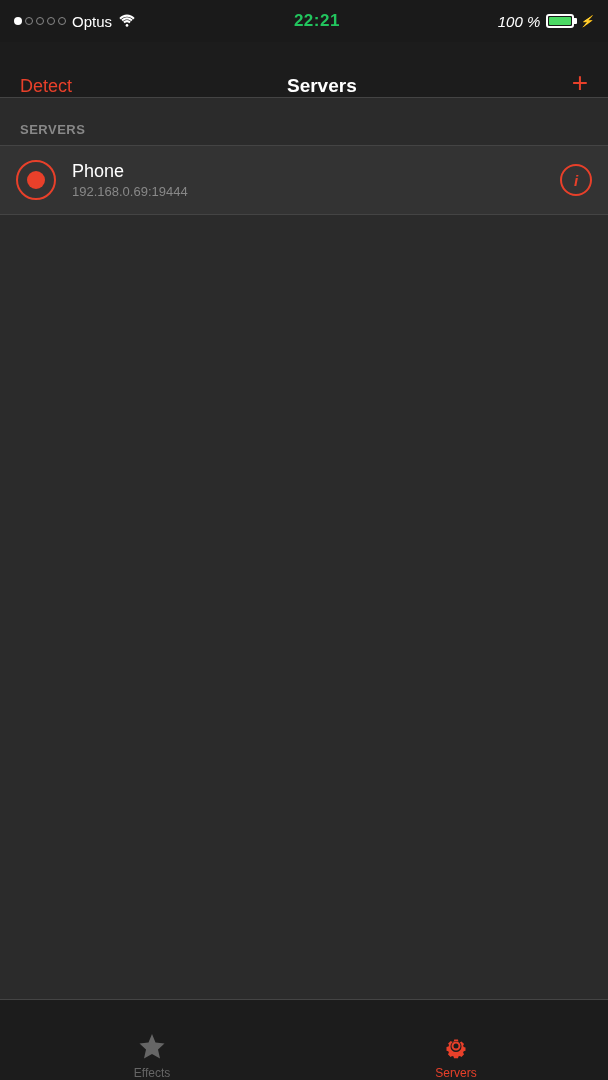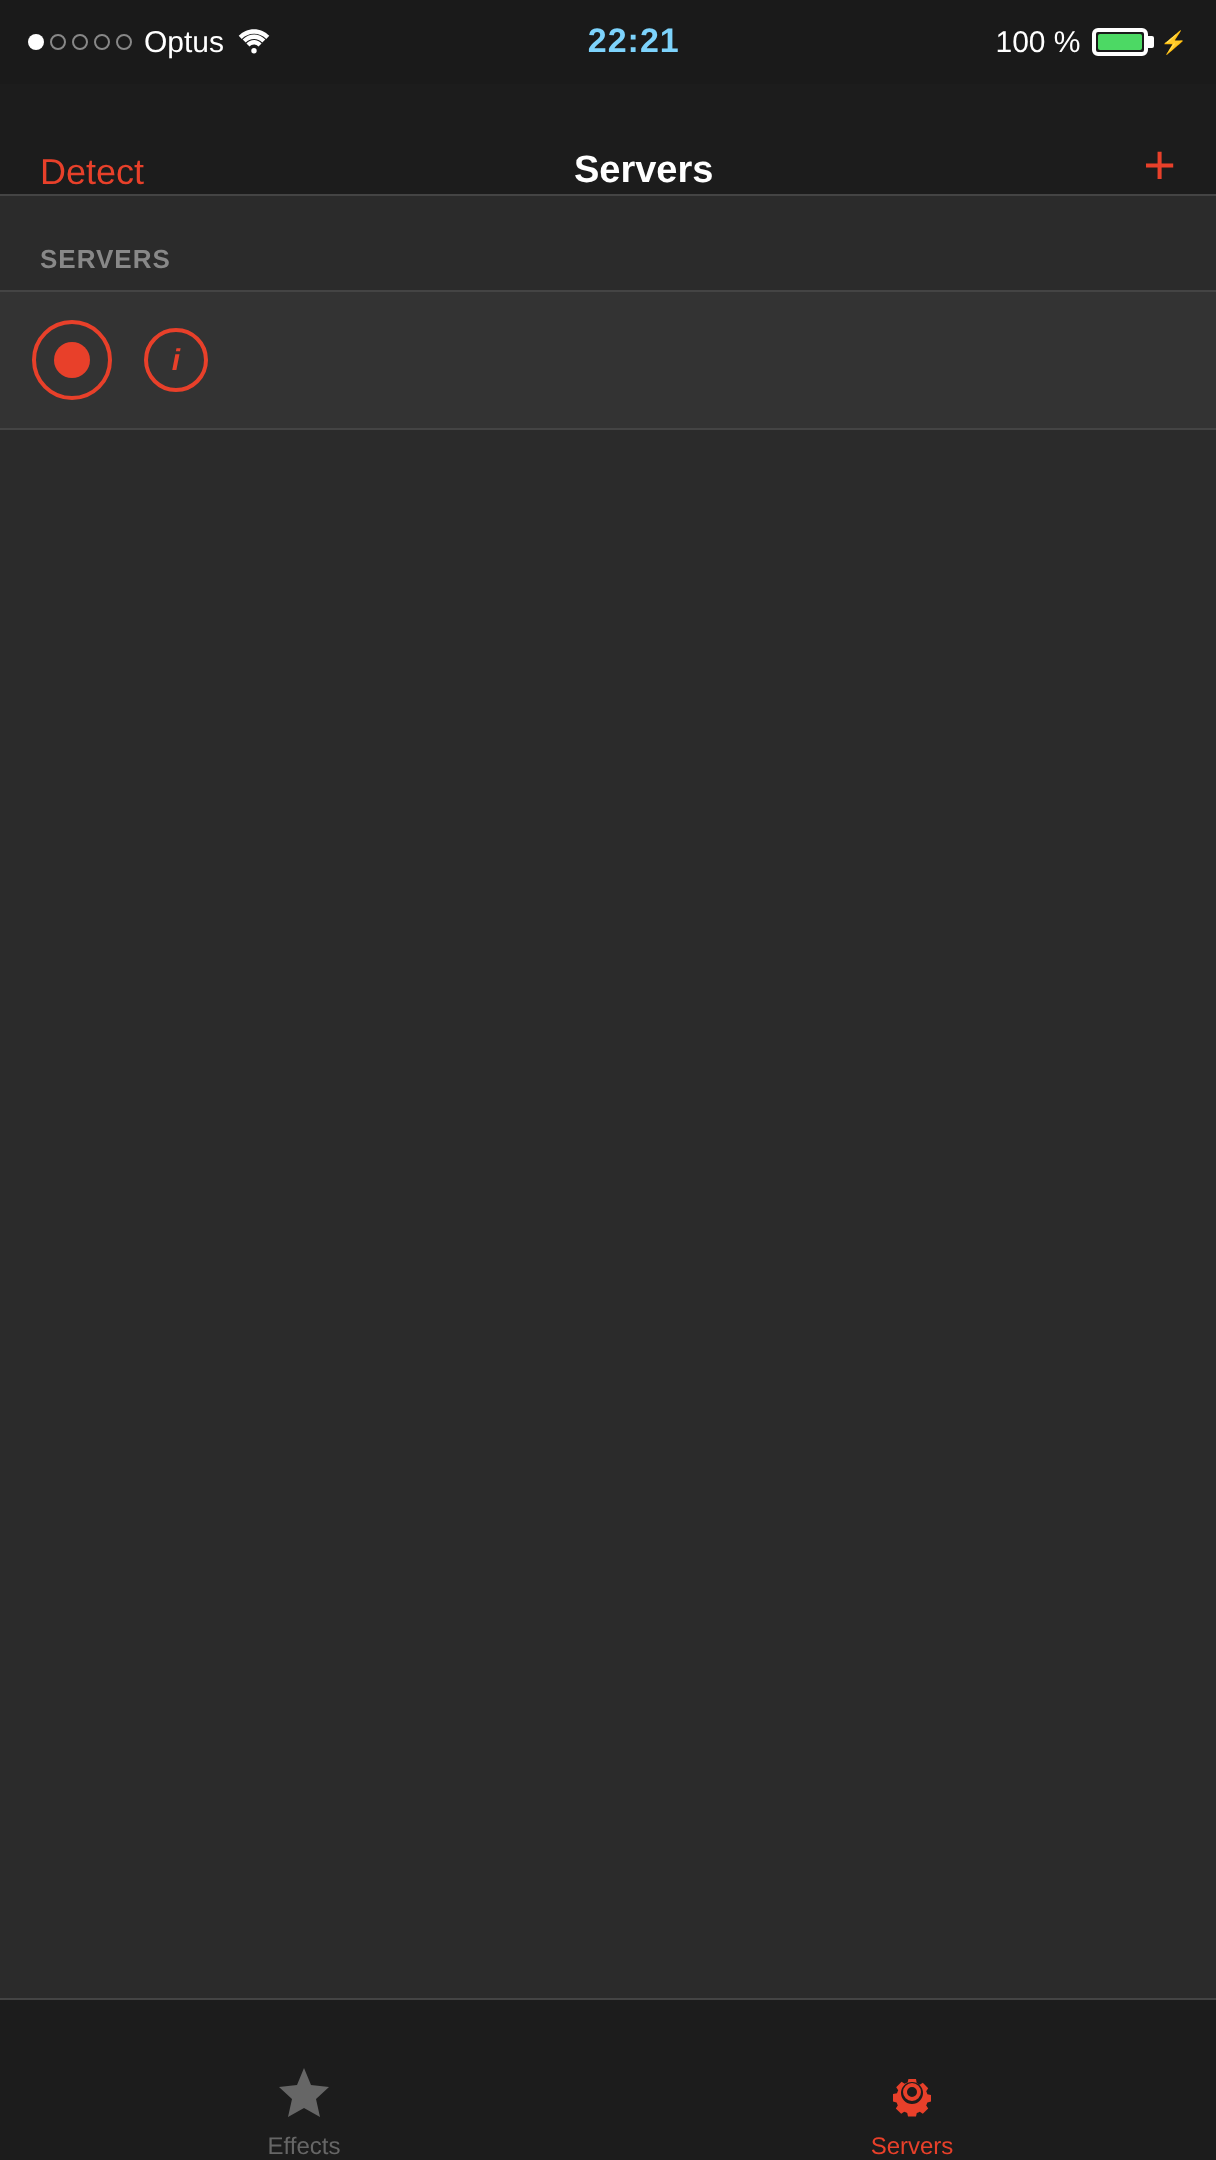--- a/index.html
+++ b/index.html
@@ -45,27 +45,28 @@
       color: #fff;
       font-weight: 500;
     }
     .wifi-icon {
       font-size: 14px;
       color: #fff;
     }
     .status-center {
       font-size: 17px;
       font-weight: 600;
-      color: #7dd3fc;
+      color: #22c55e;
       letter-spacing: 0.5px;
     }
     .status-right {
       display: flex;
       align-items: center;
       gap: 6px;
+      font-style: italic;
     }
     .battery-pct {
       font-size: 15px;
       color: #fff;
     }
     .battery-icon {
       width: 28px; height: 14px;
       border: 2px solid #fff;
       border-radius: 3px;
       position: relative;
@@ -260,20 +261,24 @@
   <span class="nav-title">Servers</span>
   <span class="nav-add">+</span>
 </div>
 
 <div class="content">
   <div class="section-header">SERVERS</div>
   <div class="server-row">
     <div class="server-icon">
       <div class="server-icon-inner"></div>
     </div>
+    <div class="server-info">
+      <div class="server-name">Phone</div>
+      <div class="server-address">192.168.0.69:19444</div>
+    </div>
     <div class="server-info-btn">i</div>
   </div>
 </div>
 
 <div class="tab-bar">
 
   <div class="tab-item">
     <svg class="tab-svg" viewBox="0 0 28 28" fill="#666">
       <polygon points="14,2 17.5,10.5 26.5,11.5 20,17.5 22,26.5 14,22 6,26.5 8,17.5 1.5,11.5 10.5,10.5"></polygon>
     </svg>

